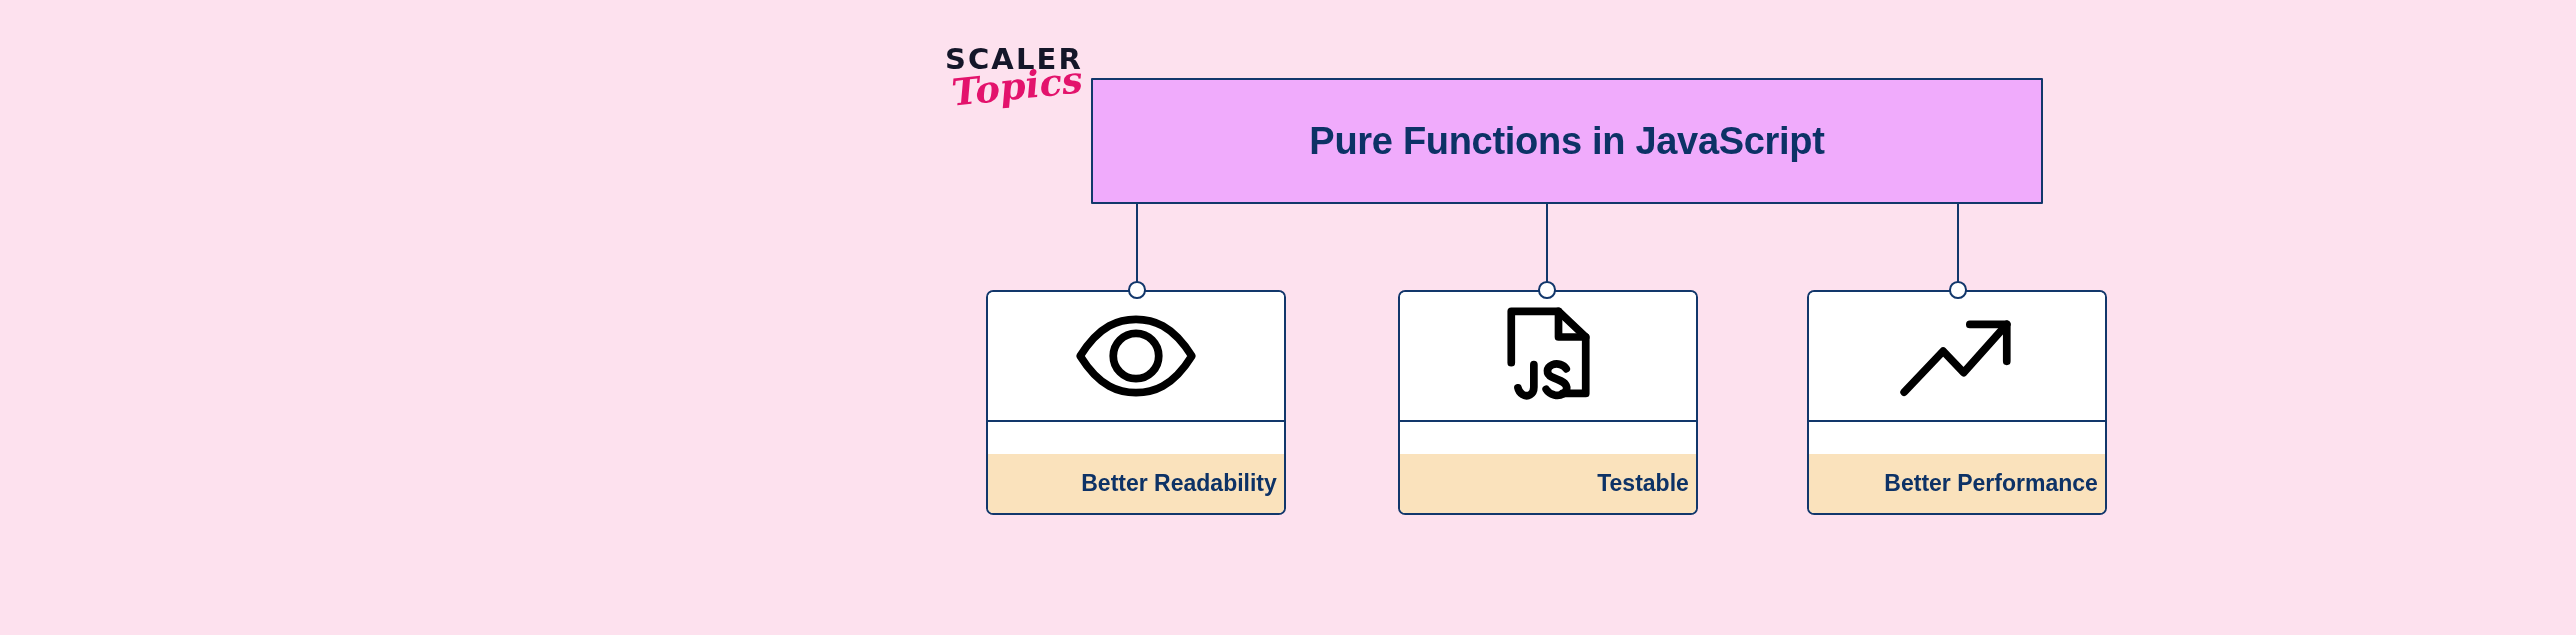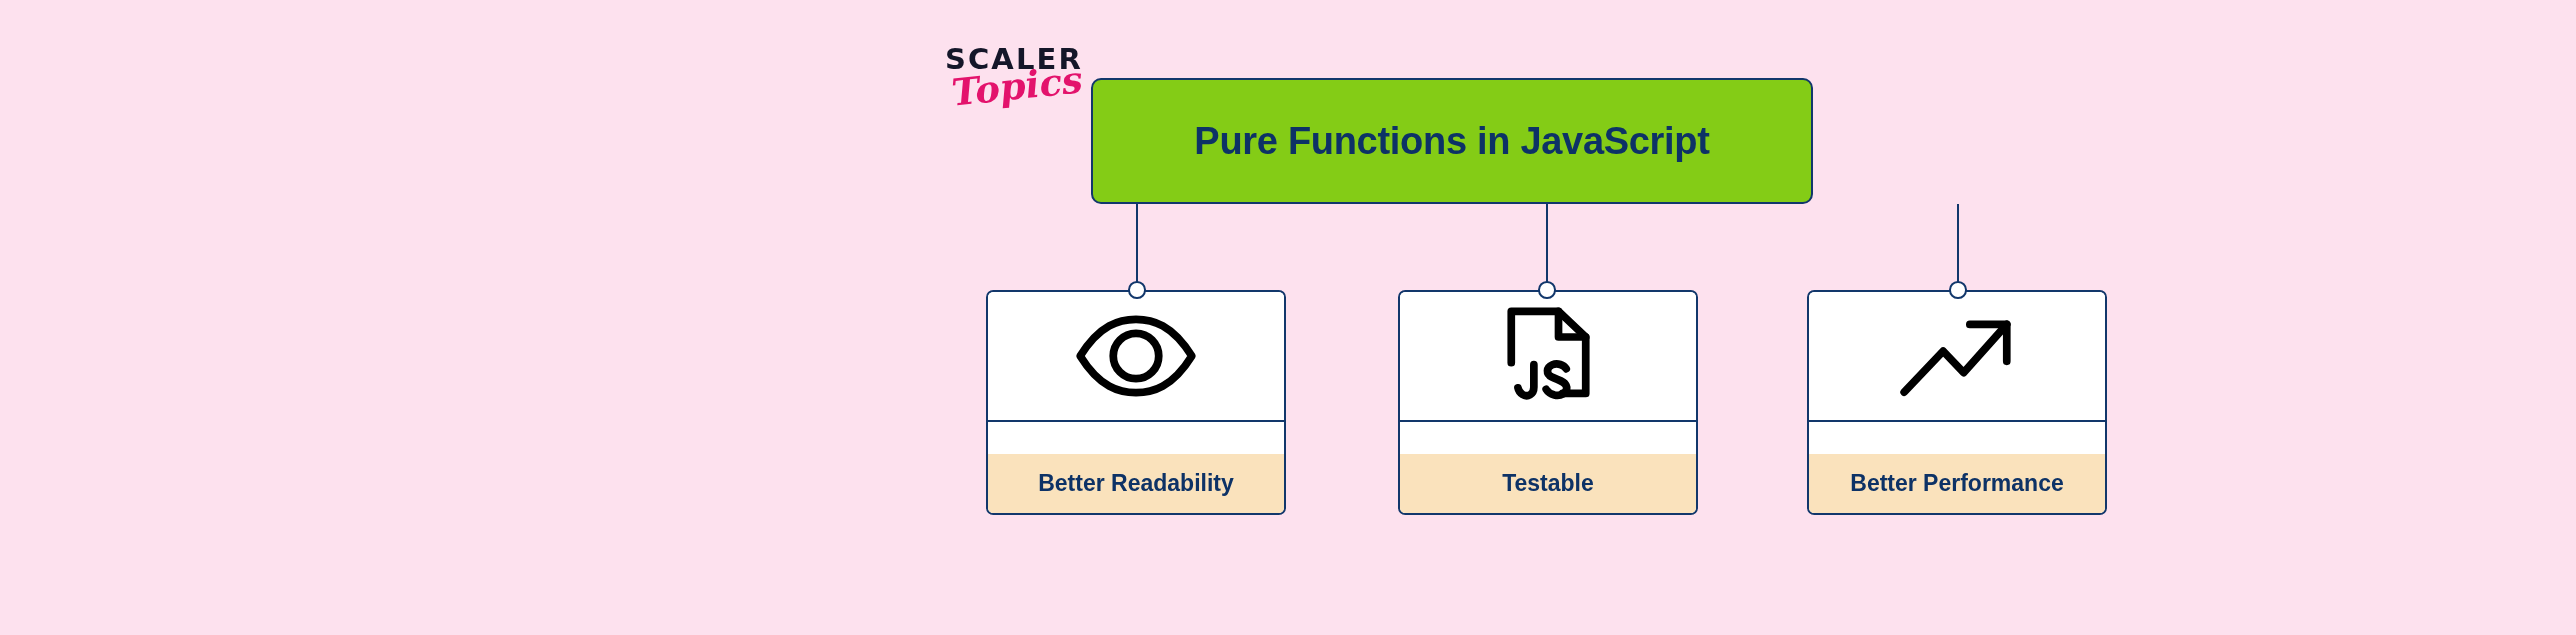--- a/index.html
+++ b/index.html
@@ -51,26 +51,26 @@
     transform: rotate(-6deg);
     transform-origin: left top;
     display: inline-block;
   }
 
   
   .title-box {
     position: absolute;
     left: 1091px;
     top: 78px;
-    width: 722px;
+    width: 952px;
     height: 126px;
     box-sizing: border-box;
-    background: #84cc16;
+    background: #f0abfc;
     border: 2.1px solid #12376b;
-    border-radius: 10px;
+    border-radius: 1px;
     display: flex;
     align-items: center;
     justify-content: center;
   }
   .title-text {
     color: #0d3266;
     font-size: 38px;
     font-weight: 700;
     letter-spacing: -0.3px;
     white-space: nowrap;
@@ -114,21 +114,21 @@
     align-items: center;
     justify-content: center;
     border-bottom: 2.1px solid #12376b;
     flex: none;
   }
   .card-label-area {
     flex: 1;
     background: #fae2bc;
     display: flex;
     align-items: center;
-    justify-content: center;
+    justify-content: flex-end;
     padding: 0 7.2px;
     box-sizing: border-box;
     margin-top: 32px;
   }
   .card-label {
     color: #0d3266;
     font-size: 23px;
     font-weight: 700;
     line-height: 1.12;
     text-align: center;

